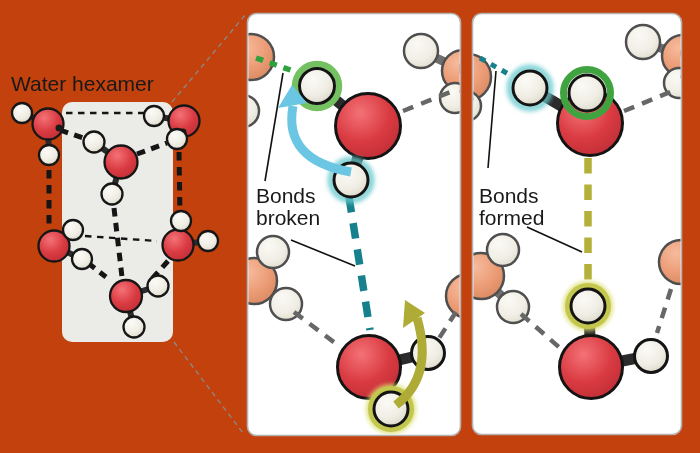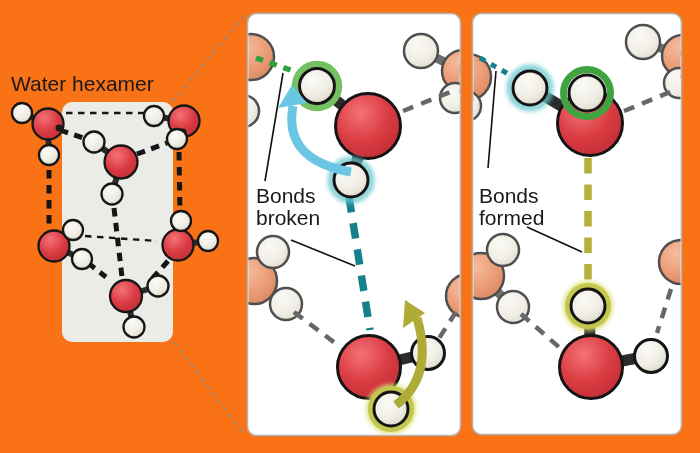--- a/index.html
+++ b/index.html
@@ -1,16 +1,16 @@
 <!DOCTYPE html>
 <html><head>
 <meta charset="utf-8">
 <style>
   html,body{margin:0;padding:0;background:#ffffff;}
-  #stage{position:relative;width:700px;height:453px;background:#f97316;overflow:hidden;
+  #stage{position:relative;width:700px;height:453px;background:#c2410c;overflow:hidden;
          font-family:"Liberation Sans",sans-serif;}
   svg{display:block;}
   text{font-family:"Liberation Sans",sans-serif;}
   .lbl{font-size:21px;fill:#191919;}
 </style>
 </head>
 <body>
 
 <div id="stage">
 <svg width="700" height="453" viewBox="0 0 700 453">

